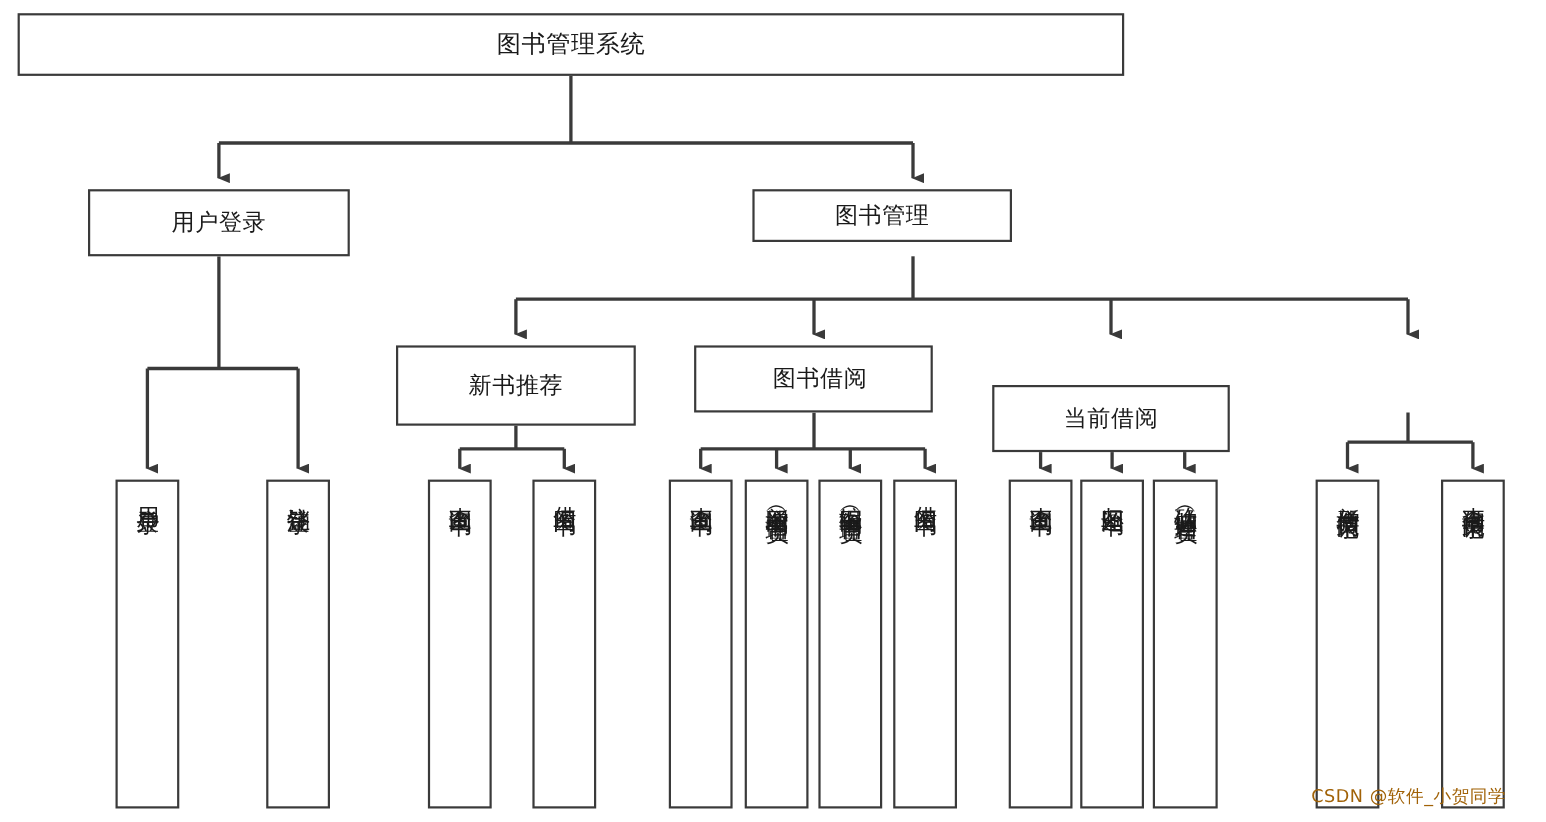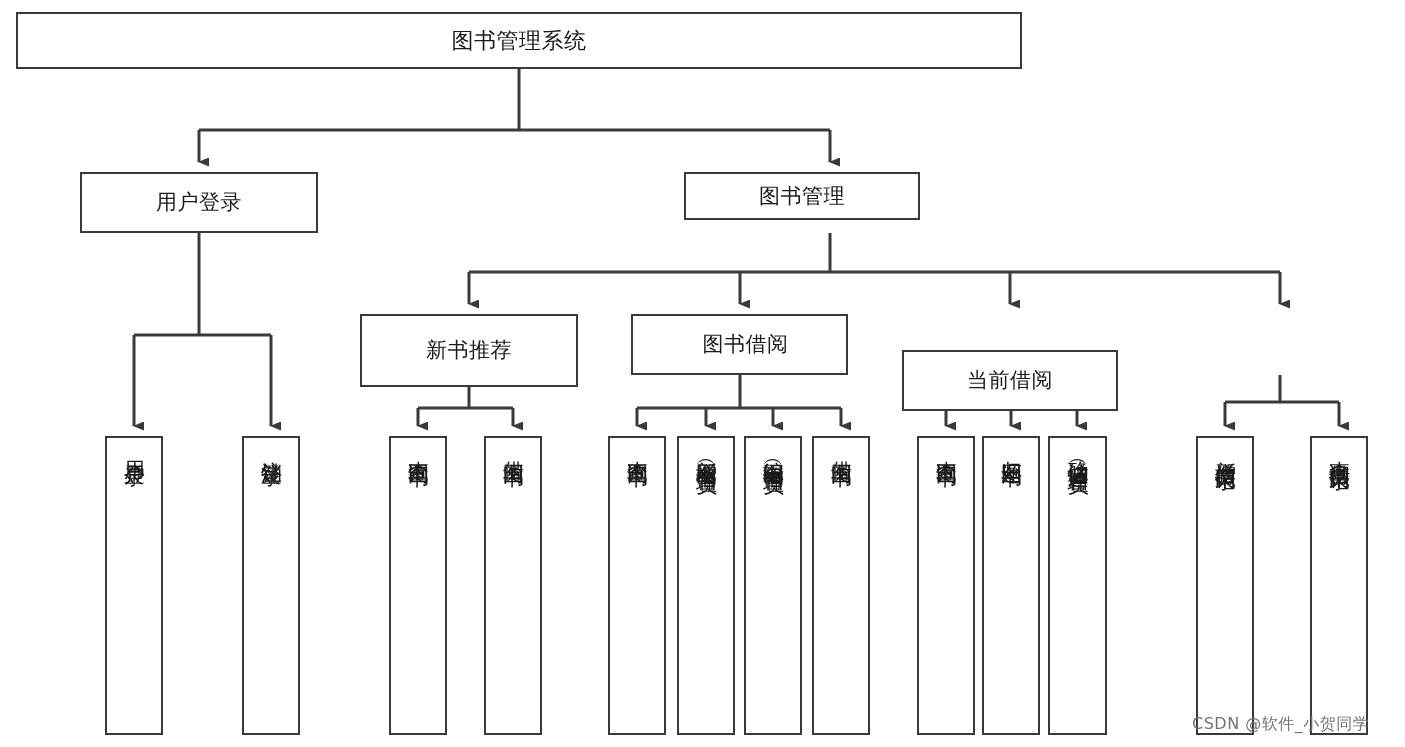--- a/index.html
+++ b/index.html
@@ -62,21 +62,21 @@
     text-orientation: upright;
     font-size: 21px;
     line-height: 1.0;
     letter-spacing: 2px;
   }
   .watermark {
     position: absolute;
     left: 1192px;
     top: 714px;
     font-size: 16px;
-    color: #737373;
+    color: #a16207;
     white-space: nowrap;
     letter-spacing: 0.5px;
     font-family: "DejaVu Sans", "Liberation Sans", sans-serif;
   }
 </style>
 </head>
 <body>
 
 <div id="diagram-root">
 

